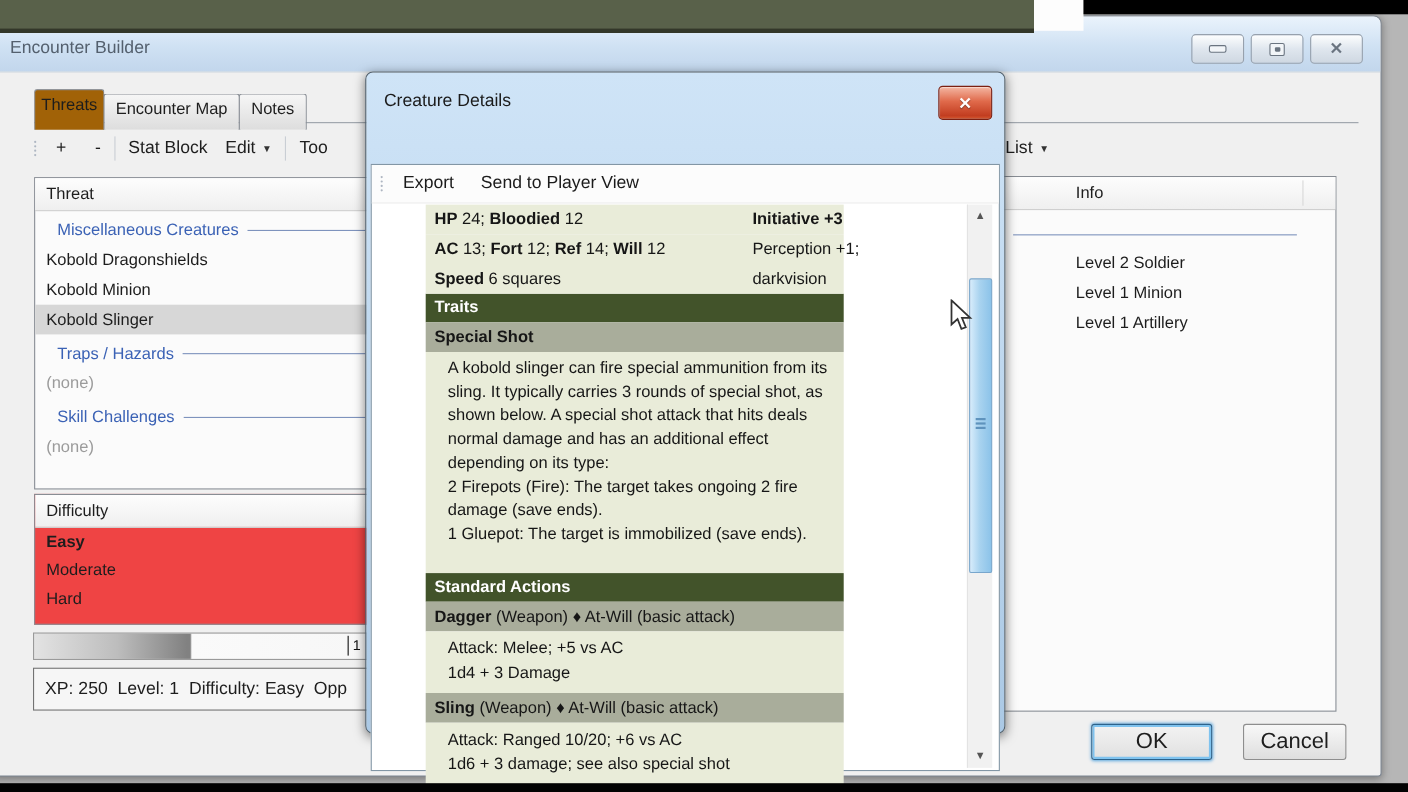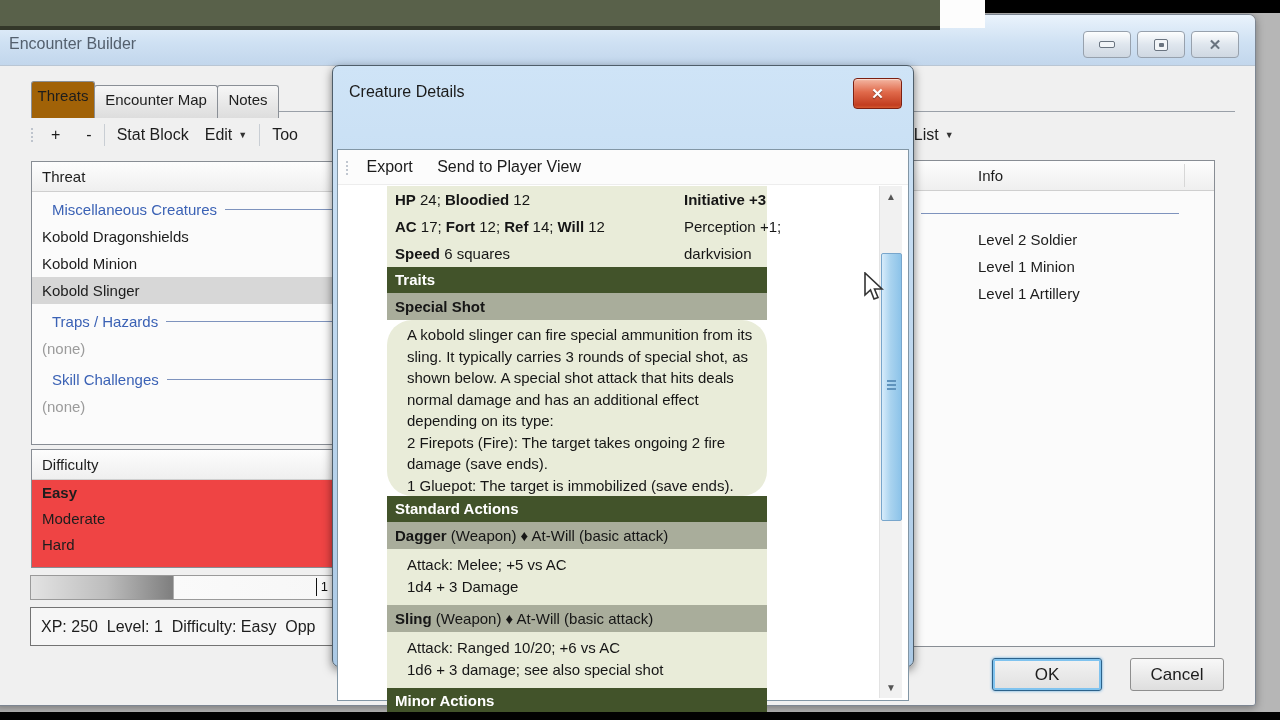--- a/index.html
+++ b/index.html
@@ -59,21 +59,21 @@
     border:1px solid #737373;font-size:16px;color:#1d1d1d;line-height:37px;padding-left:10px;white-space:nowrap;overflow:hidden;}
 
   
   .info-panel{position:absolute;left:900px;top:160px;width:313px;height:485px;background:#fbfbfb;border:1px solid #888d94;}
   .info-hdr{height:29px;background:linear-gradient(#fdfdfd,#efefef);border-bottom:1px solid #cfcfcf;position:relative;}
   .info-hdr .t{position:absolute;left:77px;top:0;line-height:29px;font-size:15px;color:#1d1d1d;}
   .info-hdr .cdiv{position:absolute;left:283px;top:3px;bottom:3px;width:1px;background:#d7d7d7;}
   .irow{position:absolute;font-size:15px;color:#1d1d1d;white-space:nowrap;}
 
   
-  .btn{position:absolute;height:31px;font-size:17px;color:#1d1d1d;display:flex;align-items:center;justify-content:center;border-radius:3px;}
+  .btn{position:absolute;height:31px;font-size:20px;color:#1d1d1d;display:flex;align-items:center;justify-content:center;border-radius:3px;}
   .btn-ok{left:992px;top:658px;width:108px;background:linear-gradient(#f3f3f3,#e0e0e0);
     border:1px solid #2c628b;box-shadow:0 0 0 2px #7fc3ef inset, 0 0 3px #58a6de;}
   .btn-cancel{left:1130px;top:658px;width:92px;background:linear-gradient(#f8f8f8,#dedede);border:1px solid #8e8e8e;}
 
   
   .dialog{position:absolute;left:332px;top:65px;width:580px;height:600px;
     background:linear-gradient(#cfe4f7,#abc9e5);border:1px solid #4f5e6a;border-radius:7px;
     box-shadow:0 3px 10px rgba(0,0,0,.5);z-index:10;}
   .dlg-title{position:absolute;left:16px;top:17px;font-size:16px;color:#1b1b1b;}
   .dlg-close{position:absolute;left:520px;top:12px;width:47px;height:29px;border-radius:4px;
@@ -84,21 +84,21 @@
   .dlg-menubar{position:absolute;left:0;top:0;right:0;height:34px;background:#fcfcfc;border-bottom:1px solid #ededed;}
   .mitem{display:inline-block;font-size:16px;color:#1b1b1b;line-height:34px;margin-left:20px;}
 
   
   .statblock{position:absolute;left:49px;top:36px;width:380px;font-size:15px;color:#161616;}
   .sb-row{background:#e9ecd9;height:27px;line-height:27px;padding-left:8px;position:relative;white-space:nowrap;}
   .sb-rcol{position:absolute;left:297px;top:0;}
   .sb-green{background:#42532a;color:#fff;font-weight:bold;height:26px;line-height:26px;padding-left:8px;}
   .sb-gray{background:#a9ad9b;height:27px;line-height:27px;padding-left:8px;font-weight:bold;white-space:nowrap;}
   .sb-gray .reg{font-weight:normal;}
-  .sb-body{background:#e9ecd9;padding:4px 8px 0 20px;line-height:21.5px;border-radius:25px;}
+  .sb-body{background:#e9ecd9;padding:4px 8px 25px 20px;line-height:21.5px;}
   .sb-atk{background:#e9ecd9;padding:5px 8px 7px 20px;line-height:22px;}
   b.lbl{font-weight:bold;}
 
   
   .dsb{position:absolute;left:541px;top:36px;width:22px;height:512px;background:#f1f1f1;border-left:1px solid #e3e3e3;}
   .dsb .arr{position:absolute;left:0;width:22px;height:21px;display:flex;align-items:center;justify-content:center;font-size:10px;color:#555;}
   .dsb .thumb{position:absolute;left:1px;width:19px;top:67px;height:266px;border:1px solid #78a6cc;border-radius:2px;
     background:linear-gradient(to right,#d7ecfb,#a9d3ef 45%,#8cc3e9);}
   .dsb .gripln{position:absolute;left:5px;width:9px;height:1.5px;background:#5f93bd;}
 
@@ -260,21 +260,21 @@
         <span class="mitem" style="margin-left:12px;">Export</span>
         <span class="mitem">Send to Player View</span>
       </div>
 
       <div class="statblock">
         <div class="sb-row">
           <b class="lbl">HP</b><span> 24; </span><b class="lbl">Bloodied</b><span> 12</span>
           <span class="sb-rcol"><b class="lbl">Initiative +3</b></span>
         </div>
         <div class="sb-row">
-          <b class="lbl">AC</b><span> 17; </span><b class="lbl">Fort</b><span> 12; </span><b class="lbl">Ref</b><span> 14; </span><b class="lbl">Will</b><span> 12</span>
+          <b class="lbl">AC</b><span> 13; </span><b class="lbl">Fort</b><span> 12; </span><b class="lbl">Ref</b><span> 14; </span><b class="lbl">Will</b><span> 12</span>
           <span class="sb-rcol">Perception +1;</span>
         </div>
         <div class="sb-row">
           <b class="lbl">Speed</b><span> 6 squares</span>
           <span class="sb-rcol">darkvision</span>
         </div>
 
         <div class="sb-green">Traits</div>
         <div class="sb-gray">Special Shot</div>
         <div class="sb-body">

